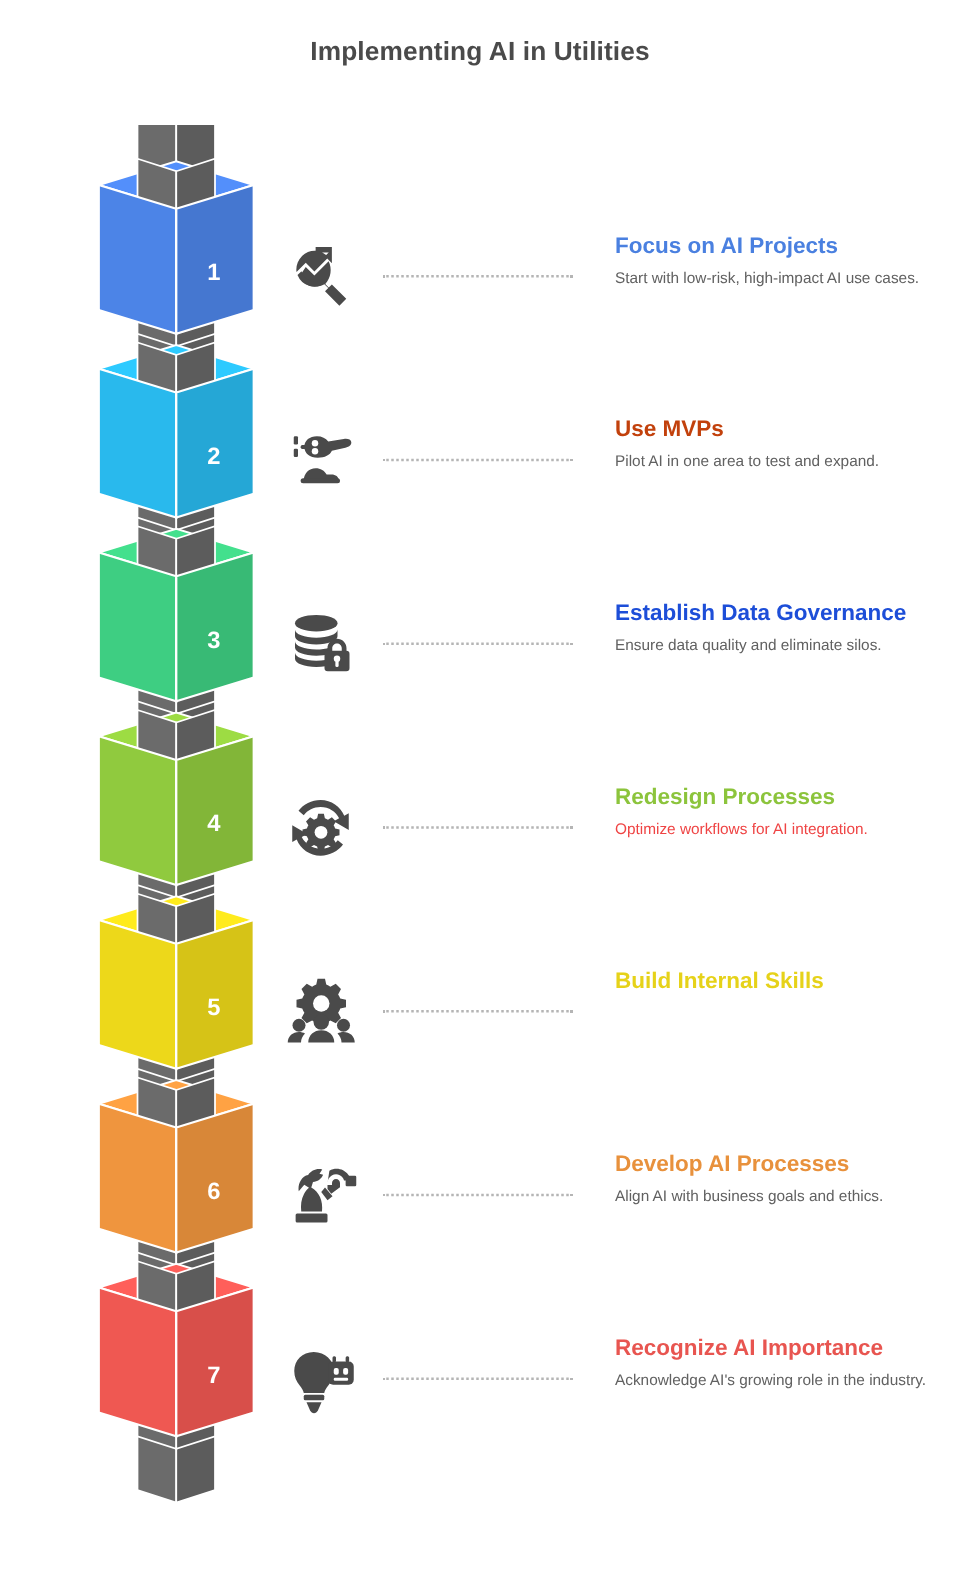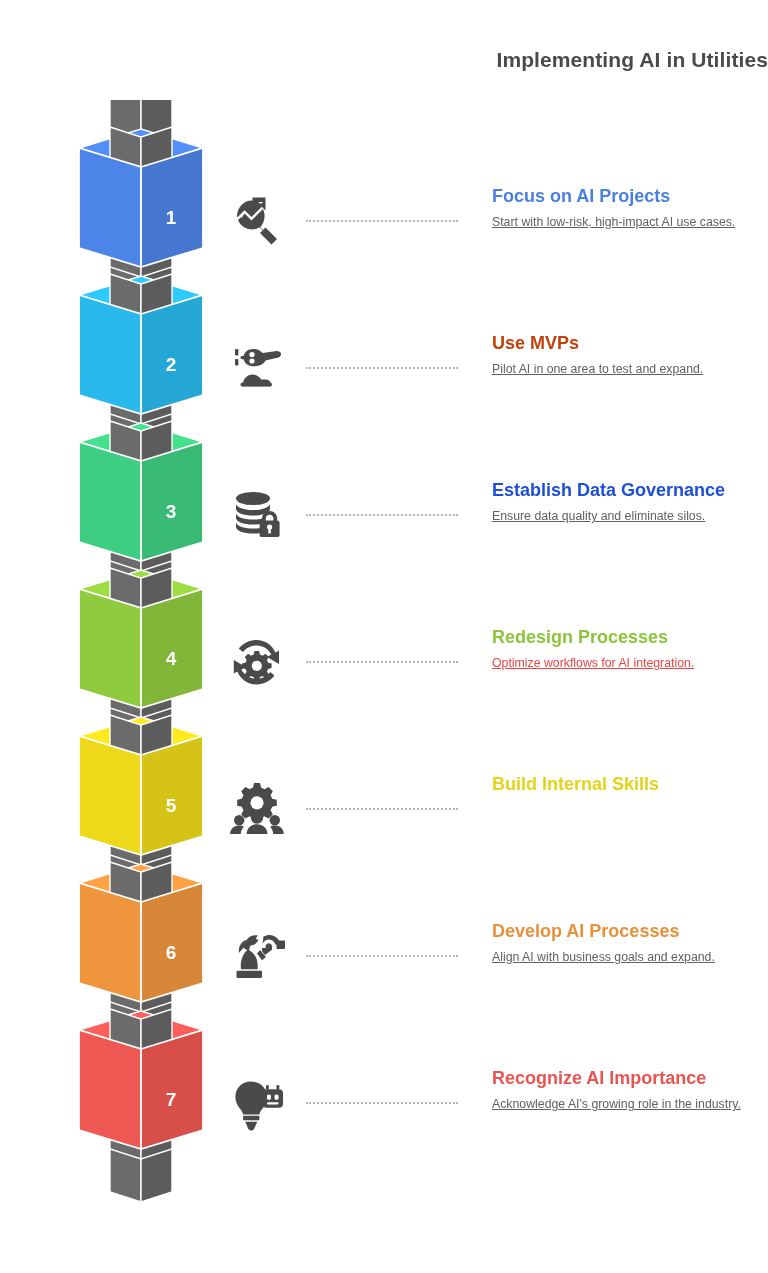--- a/index.html
+++ b/index.html
@@ -11,22 +11,22 @@
   }
   #page {
     position: relative;
     width: 768px; height: 1273px;
     background: #ffffff;
   }
 
   
   .title {
     position: absolute;
-    top: 48px; left: 0; width: 768px;
-    text-align: right;
+    top: 30px; left: 0; width: 768px;
+    text-align: center;
     font-size: 21px;
     font-weight: bold;
     color: #4a4a4a;
     letter-spacing: 0.1px;
   }
 
   
   #tower {
     position: absolute;
     top: 100px; left: 52px;
@@ -67,21 +67,20 @@
   .step-title {
     font-size: 18px;
     font-weight: bold;
     line-height: 21px;
     margin-bottom: 7px;
   }
   .step-desc {
     font-size: 12.3px;
     line-height: 17px;
     color: #616161;
-    text-decoration: underline;
   }
 </style>
 </head>
 <body>
 
 <div id="page">
 
   <div class="title">Implementing AI in Utilities</div>
 
   <div id="tower">
@@ -294,21 +293,21 @@
                C43.6 17.2 45.0 18.6 45.0 20.4 L45.0 23.8 L38.0 29.0 L35.0 25.2
                L35.0 20.4 Z"></path>
       <rect x="49.5" y="14.5" width="8.5" height="8.5" rx="1"></rect>
       <path d="M33.0 24.0 L39.0 31.0 L35.0 34.2 L30.0 27.6 Z"></path>
     </g>
           </svg>
         </div>
         <div class="dots" style="top:34px;border-top-color:#b5b5b5"></div>
         <div class="text-cell">
           <div class="step-title" style="color:#e8913c">Develop AI Processes</div>
-          <div class="step-desc" style="color:#616161">Align AI with business goals and expand.</div>
+          <div class="step-desc" style="color:#616161">Align AI with business goals and ethics.</div>
         </div>
       </div>
       <div class="row" style="top:1068px">
         <div class="icon-cell">
           <svg width="62" height="62" viewBox="0 0 62 62">
     <g fill="#4a4a4a">
       <path d="M24.0 8.5 C33.2 8.5 40.0 15.2 40.0 23.8 C40.0 28.6 38.2 32.2 35.8 35.2
                C34.0 37.4 32.8 39.2 32.4 41.4 L16.0 41.4 C15.6 39.2 14.4 37.4 12.6 35.2
                C10.2 32.2 8.4 28.6 8.4 23.8 C8.4 15.2 14.8 8.5 24.0 8.5 Z"></path>
       <rect x="16.0" y="42.8" width="16.4" height="4.4" rx="1.2"></rect>

